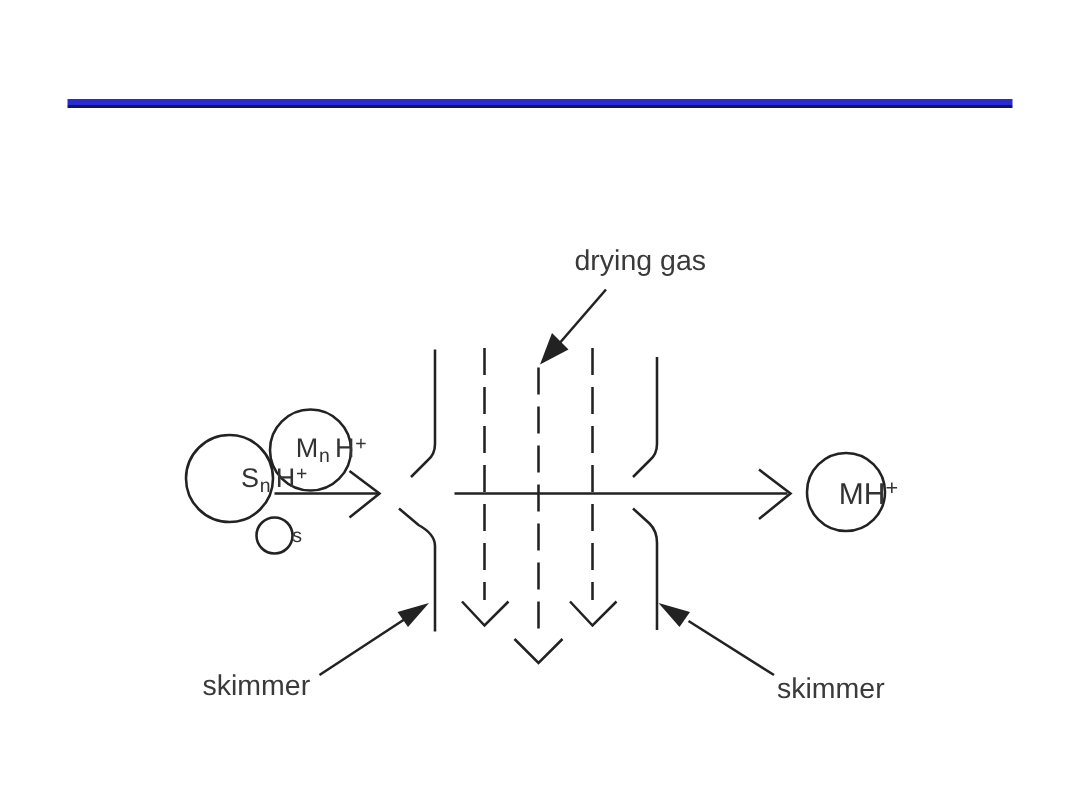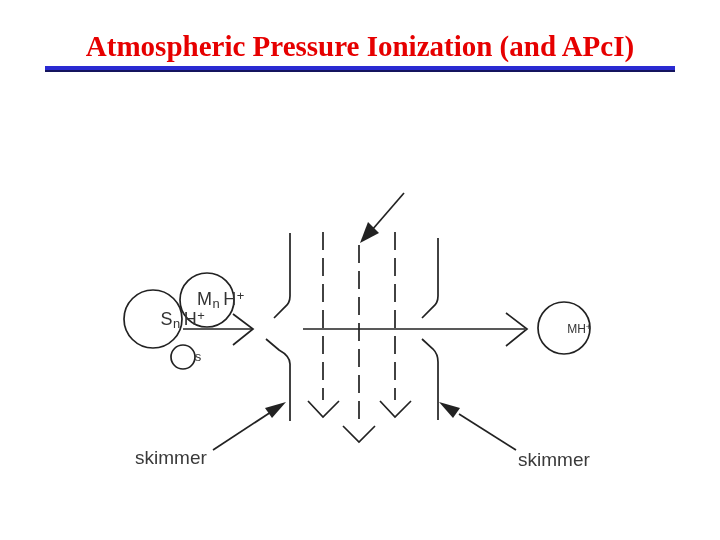--- a/index.html
+++ b/index.html
@@ -10,29 +10,28 @@
          color:#e60000;letter-spacing:0px;}
   .rule{position:absolute;left:45px;top:66px;width:630px;height:0;
         border-top:4px solid #2a2ad2;border-bottom:2px solid #14145e;}
   .diagram-svg{position:absolute;left:0;top:0;width:720px;height:540px;color:#222222;}
   .lbl{position:absolute;color:#3a3a3a;font-size:19px;line-height:20px;white-space:nowrap;}
   .ion{position:absolute;transform:translate(-50%,-50%);color:#333333;font-size:18px;
        line-height:18px;white-space:nowrap;letter-spacing:0.5px;padding-left:30px;}
   .ion sub{font-size:0.72em;vertical-align:-0.28em;}
   .ion sup{font-size:0.72em;vertical-align:0.38em;}
   .ion .b2{margin-left:3px;}
-  .ion-mh{font-size:12px;letter-spacing:0px;}
+  .ion-mh{font-size:20px;letter-spacing:0px;}
   .ion-s{font-size:13px;letter-spacing:0px;}
 </style>
 </head>
 <body>
 
 <div class="slide">
 
-  <div class="title">Atmospheric Pressure Ionization (and APcI)</div>
   <div class="rule"></div>
 
   <svg class="diagram-svg" viewBox="0 0 720 540" xmlns="http://www.w3.org/2000/svg">
     <g stroke="currentColor" fill="none" stroke-width="1.7">
 
       <path d="M290,233 L290,296 Q290,303 285,307 L274,318"></path>
       <path d="M266,339 L279,350 Q290,356 290,364 L290,421"></path>
 
       <path d="M438,238 L438,296 Q438,303 433,307 L422,318"></path>
       <path d="M422,339 L433,349 Q438,354 438,362 L438,420"></path>
@@ -60,20 +59,21 @@
       <line x1="516" y1="450" x2="459" y2="414"></line>
     </g>
 
     <g fill="currentColor" stroke="none">
       <polygon points="360,243 379,233 368,222"></polygon>
       <polygon points="286,402 272,418 265,408"></polygon>
       <polygon points="439,402 460,408 453,418"></polygon>
     </g>
   </svg>
 
+  <div class="lbl" style="left:383px;top:165px;">drying gas</div>
   <div class="lbl" style="left:135px;top:448px;">skimmer</div>
   <div class="lbl" style="left:518px;top:450px;">skimmer</div>
 
   <div class="ion" style="left:168px;top:320px;"><span>S</span><sub>n</sub><span class="b2">H</span><sup>+</sup></div>
 
   <div class="ion" style="left:206px;top:300px;"><span>M</span><sub>n</sub><span class="b2">H</span><sup>+</sup></div>
 
   <div class="ion ion-s" style="left:183px;top:357px;"><span>s</span></div>
 
   <div class="ion ion-mh" style="left:564px;top:328px;"><span>MH</span><sup>+</sup></div>

